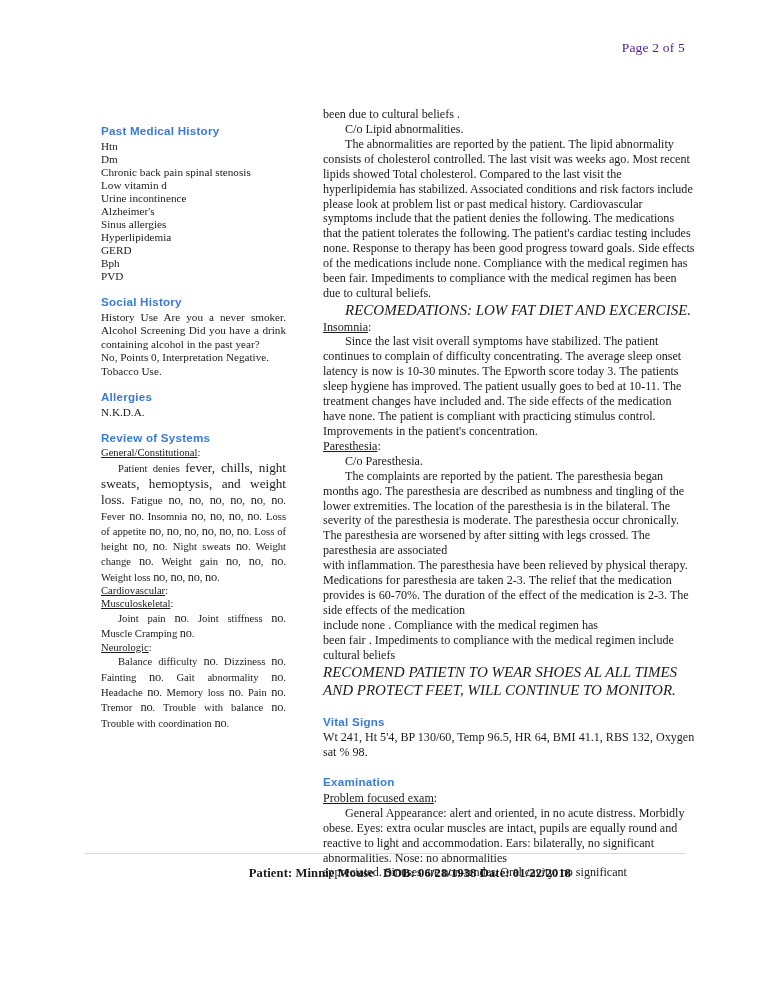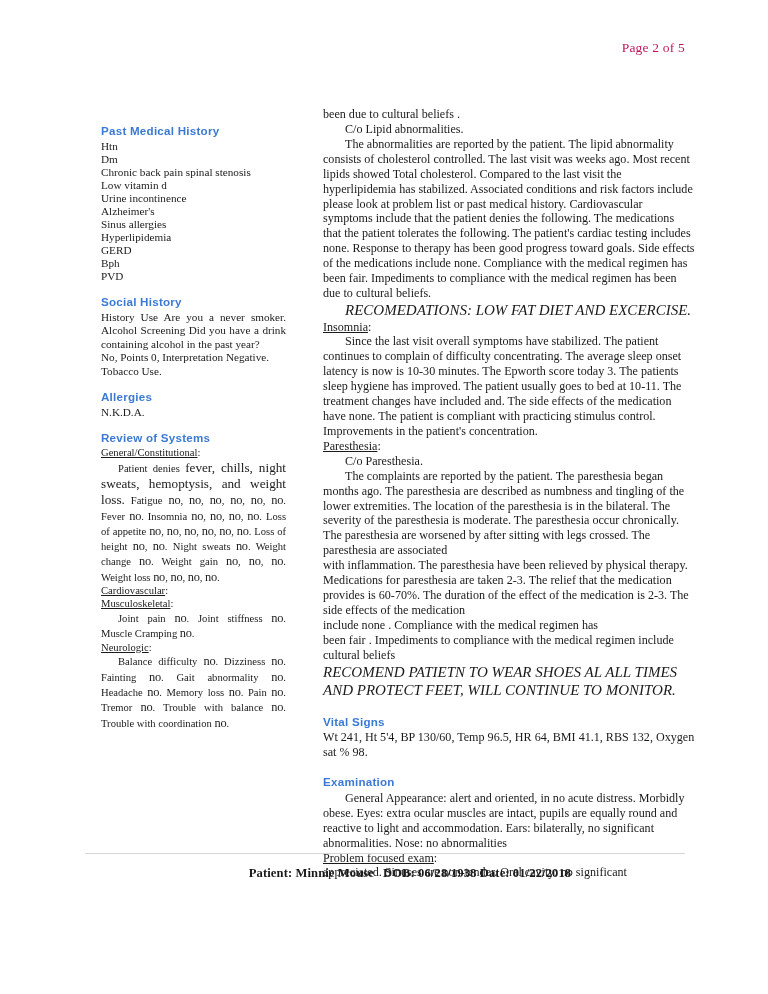--- a/index.html
+++ b/index.html
@@ -21,21 +21,21 @@
     inset: 0;
   }
 
   
   .page-header {
     position: absolute;
     top: 40px;
     right: 83px;
     font-family: "Liberation Serif", serif;
     font-size: 13.5px;
-    color: #be185d;
+    color: #4c1d95;
     letter-spacing: .2px;
   }
 
   
   .columns {
     position: absolute;
     top: 107px;
     left: 0;
     right: 0;
   }
@@ -214,22 +214,22 @@
       <div class="narr"><span class="ind"></span><span>The complaints are reported by the patient. The paresthesia began months ago. The paresthesia are described as numbness and tingling of the lower extremities. The location of the paresthesia is in the bilateral. The severity of the paresthesia is moderate. The paresthesia occur chronically. The paresthesia are worsened by after sitting with legs crossed. The paresthesia are associated</span></div>
       <div class="narr">with inflammation. The paresthesia have been relieved by physical therapy. Medications for paresthesia are taken 2-3. The relief that the medication provides is 60-70%. The duration of the effect of the medication is 2-3. The side effects of the medication</div>
       <div class="narr">include none . Compliance with the medical regimen has</div>
       <div class="narr">been fair . Impediments to compliance with the medical regimen include cultural beliefs</div>
       <div class="narr caps"> RECOMEND PATIETN TO WEAR SHOES AL ALL TIMES AND PROTECT FEET, WILL CONTINUE TO MONITOR.</div>
 
       <div class="sec-head">Vital Signs</div>
       <div class="vitals">Wt 241, Ht 5'4, BP 130/60, Temp 96.5, HR 64, BMI 41.1, RBS 132, Oxygen sat % 98.</div>
 
       <div class="sec-head">Examination</div>
+      <div class="narr"><u>Problem focused exam</u>:</div>
       <div class="narr"><span class="ind"></span><span>General Appearance: alert and oriented, in no acute distress. Morbidly obese. Eyes: extra ocular muscles are intact, pupils are equally round and reactive to light and accommodation. Ears: bilaterally, no significant abnormalities. Nose: no abnormalities</span></div>
-      <div class="narr"><u>Problem focused exam</u>:</div>
       <div class="narr">appreciated. Sinuses are non-tender. Oral cavity: no significant</div>
 
     </div>
   </div>
 
   <div class="footer-rule"></div>
   <div class="footer-text"><span>Patient: Minnie Mouse</span><span class="gap"></span><span>DOB: 06/28/1938</span> <span>Date: 01/22/2018</span></div>
 
 </div>
 

